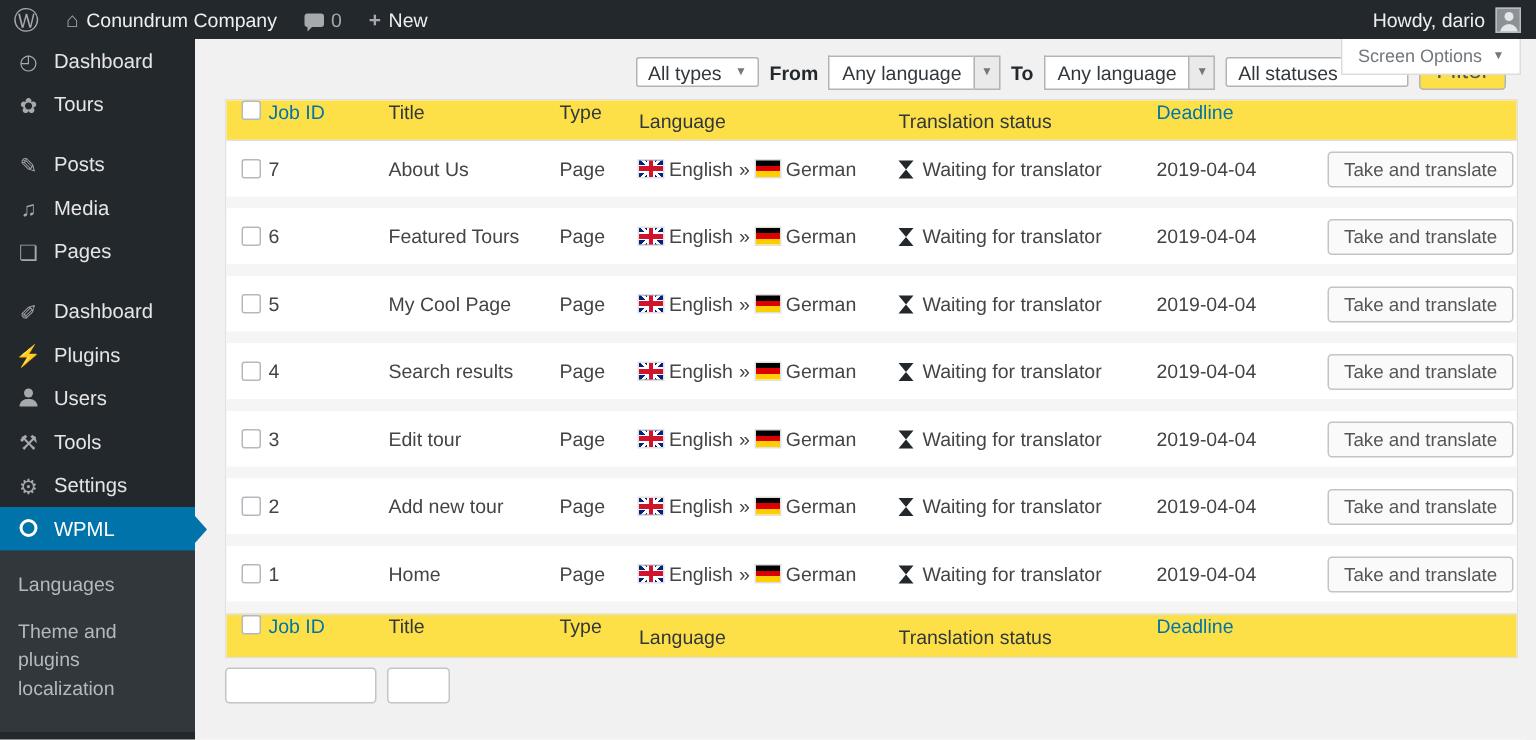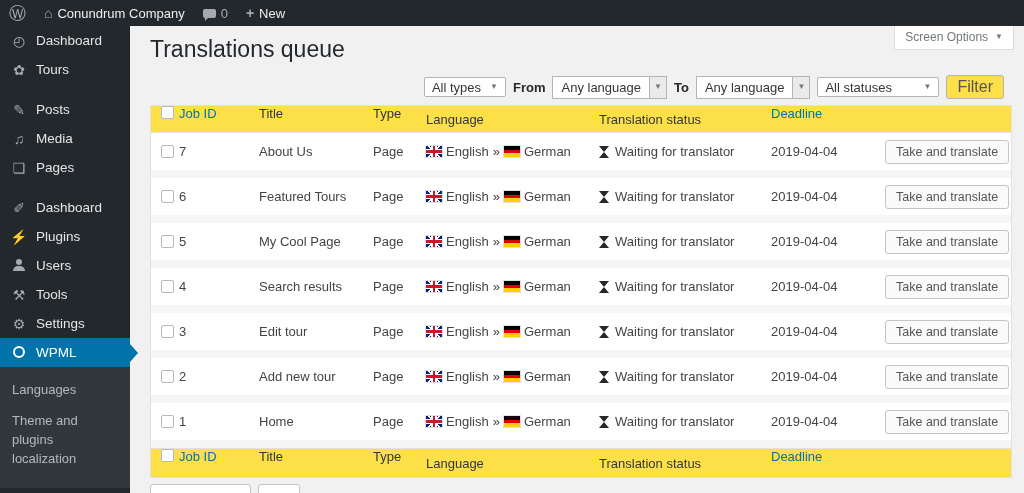--- a/index.html
+++ b/index.html
@@ -134,20 +134,24 @@
     <span>Conundrum Company</span>
   </div>
   <div class="ab-item">
     <span class="bubble"></span>
     <span class="count">0</span>
   </div>
   <div class="ab-item">
     <span class="plus-glyph">+</span>
     <span>New</span>
   </div>
+  <div class="ab-right">
+    <span>Howdy, dario</span>
+    <span class="avatar"></span>
+  </div>
 </div>
 
 <div id="sidebar">
   <div class="menu-item">
     <span class="micon">◴</span>
     <span>Dashboard</span>
   </div>
   <div class="menu-item">
     <span class="micon">✿</span>
     <span>Tours</span>
@@ -197,21 +201,20 @@
   </div>
 </div>
 
 <div id="content">
 
   <div id="screen-options">
     <span>Screen Options</span>
     <span class="chev">▼</span>
   </div>
 
-  <h1>Translations queue</h1>
 
   <div id="filterbar">
     <div class="select">
       <span>All types</span>
       <span class="chev">▼</span>
     </div>
     <span class="flabel">From</span>
     <div class="combo">
       <span class="combo-text">Any language</span>
       <span class="combo-btn">

